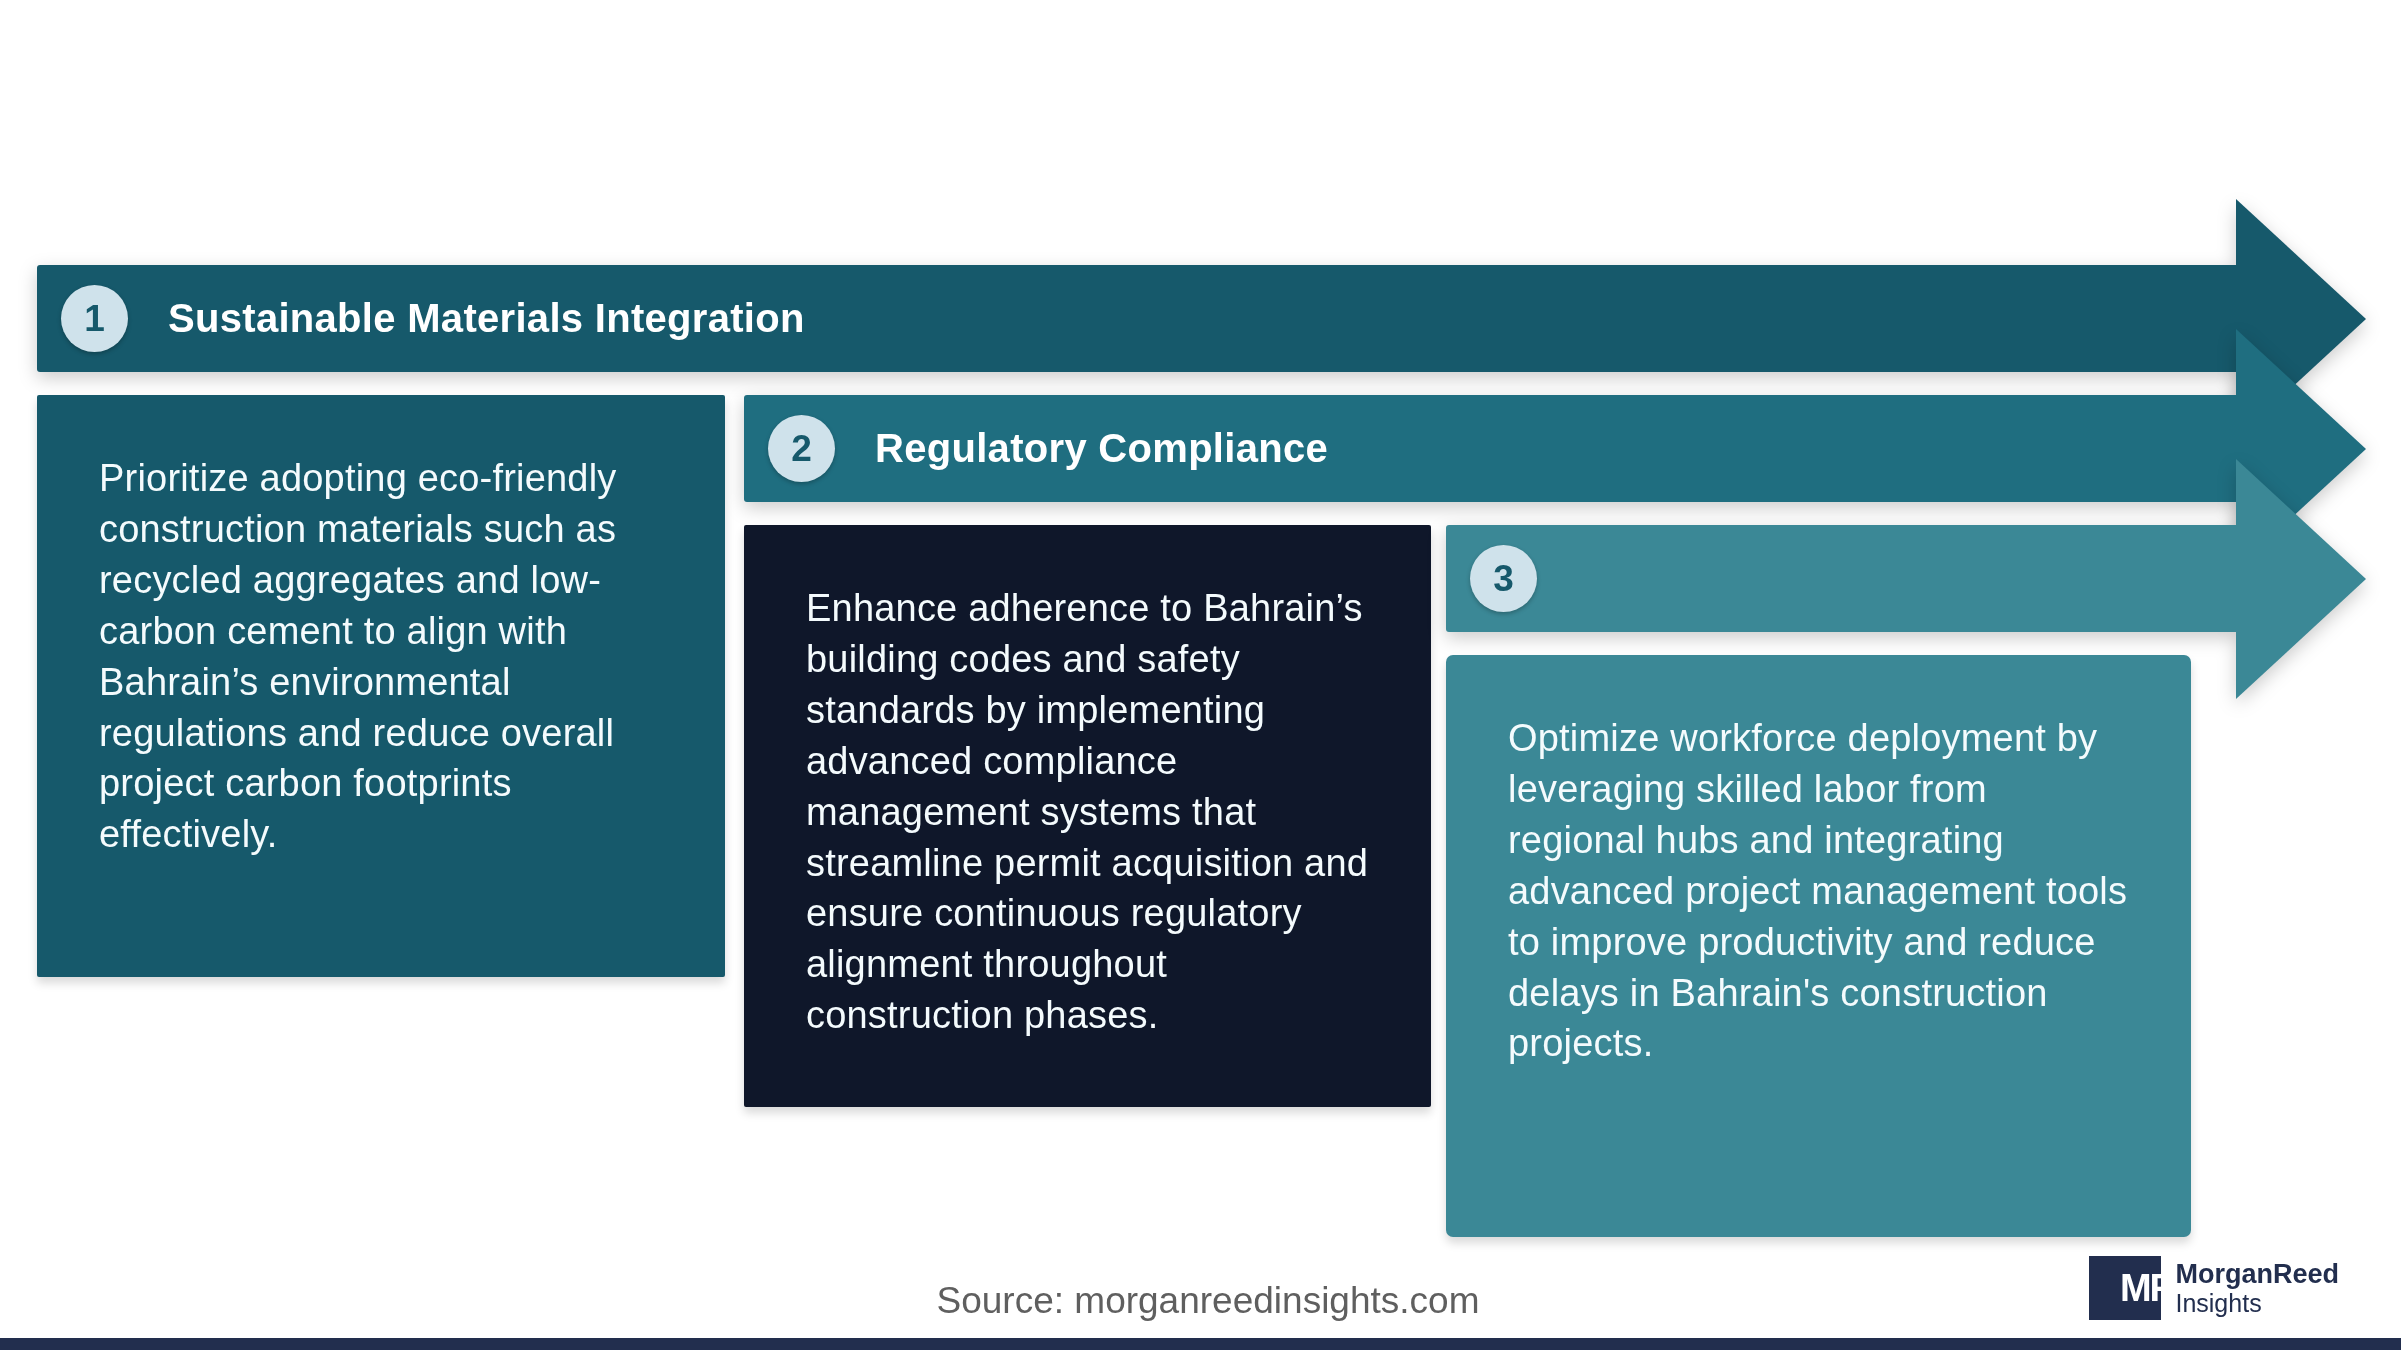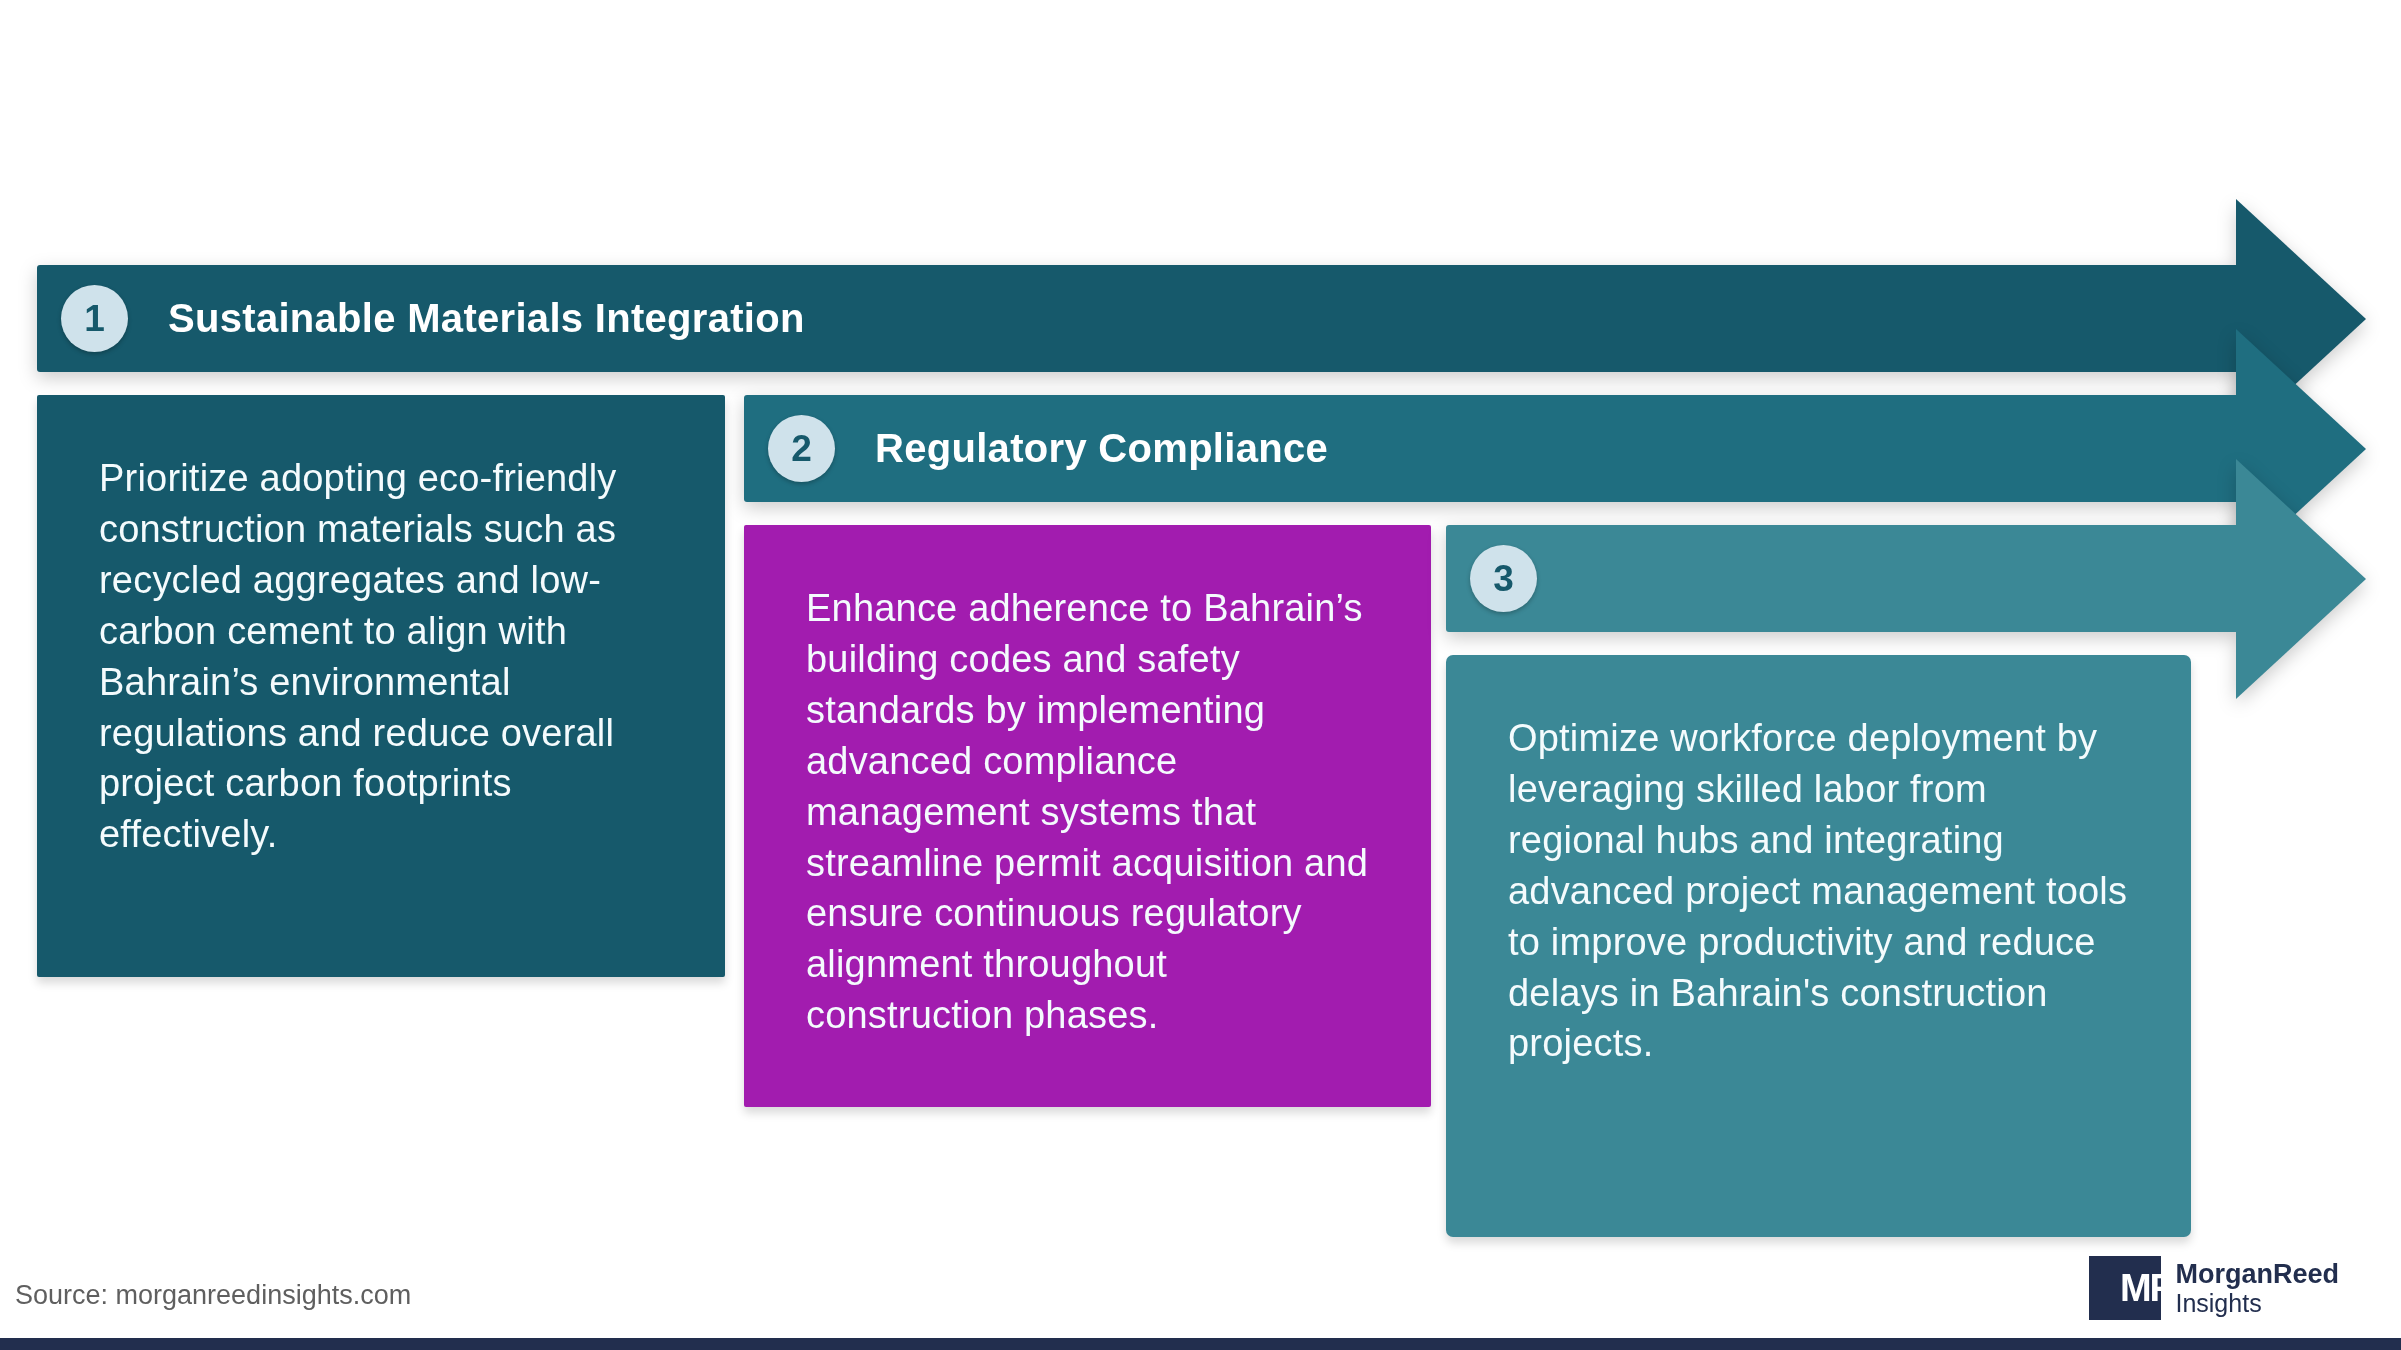--- a/index.html
+++ b/index.html
@@ -97,21 +97,22 @@
   }
   .b1 { left: 37px;   top: 395px; width: 688px; height: 582px; }
   .b2 { left: 744px;  top: 525px; width: 687px; height: 582px; }
   .b3 { left: 1446px; top: 655px; width: 745px; height: 582px; border-radius: 7px; }
 
   
   .source {
     position: absolute;
     left: 0; right: 0;
     top: 1280px;
-    font-size: 27px;
+    text-align: center;
+    font-size: 37px;
     color: #5f5f5f;
     margin-left: 15px;
   }
   .logo {
     position: absolute;
     right: 62px;
     top: 1256px;
     display: flex;
     align-items: center;
     gap: 14px;
@@ -158,21 +159,21 @@
   </div>
 
   <div>
     <div class="arrow a2">
       <div class="arrow-body fill" style="background: rgb(31, 110, 128);">
         <span class="badge" style="background: rgb(207, 226, 235); color: rgb(22, 89, 107);">2</span>
         <span class="step-title">Regulatory Compliance</span>
       </div>
       <div class="arrow-head" style="border-left-color: rgb(31, 110, 128);"></div>
     </div>
-    <div class="desc-box fill b2" style="background: #a21caf;">
+    <div class="desc-box fill b2" style="background: #0f172a;">
       <p>Enhance adherence to Bahrain’s building codes and safety standards by implementing advanced compliance management systems that streamline permit acquisition and ensure continuous regulatory alignment throughout construction phases.</p>
     </div>
   </div>
 
   <div>
     <div class="arrow a3">
       <div class="arrow-body fill" style="background: rgb(59, 136, 150);">
         <span class="badge" style="background: rgb(207, 226, 235); color: rgb(22, 89, 107);">3</span>
       </div>
       <div class="arrow-head" style="border-left-color: rgb(59, 136, 150);"></div>

